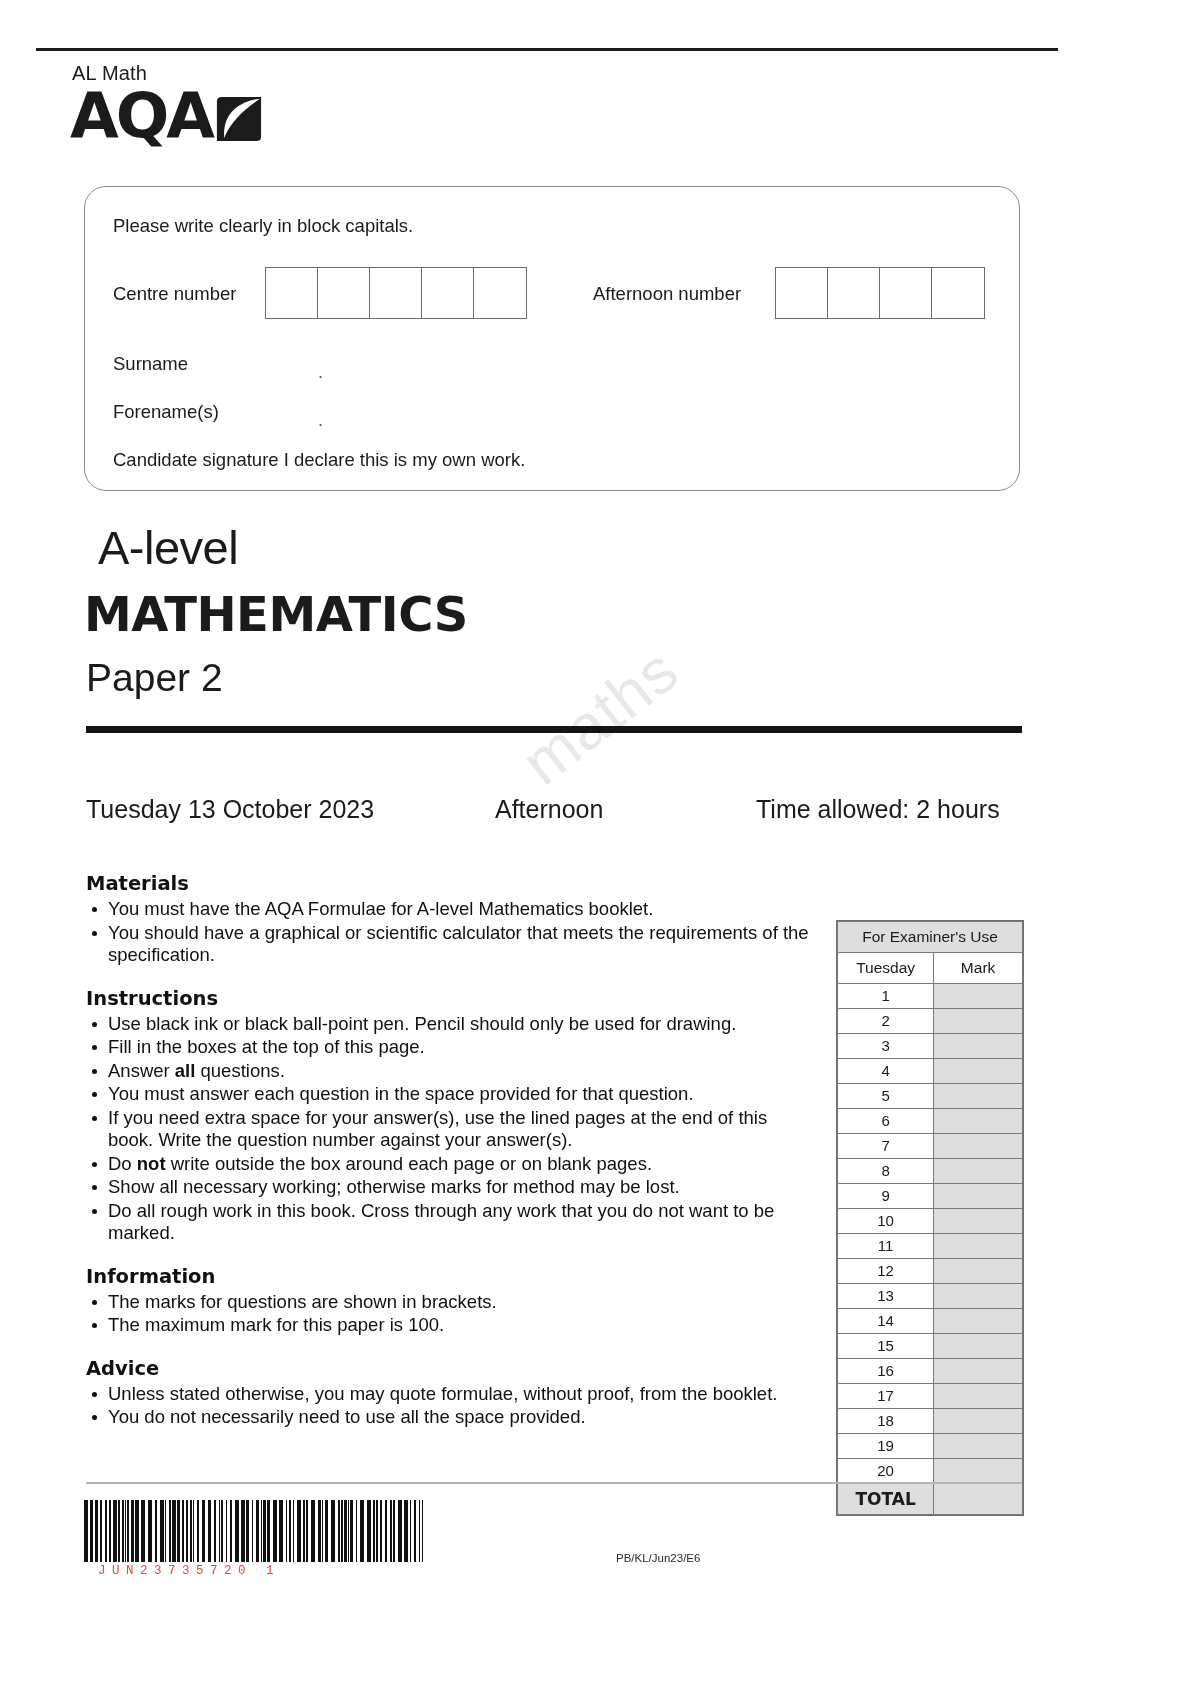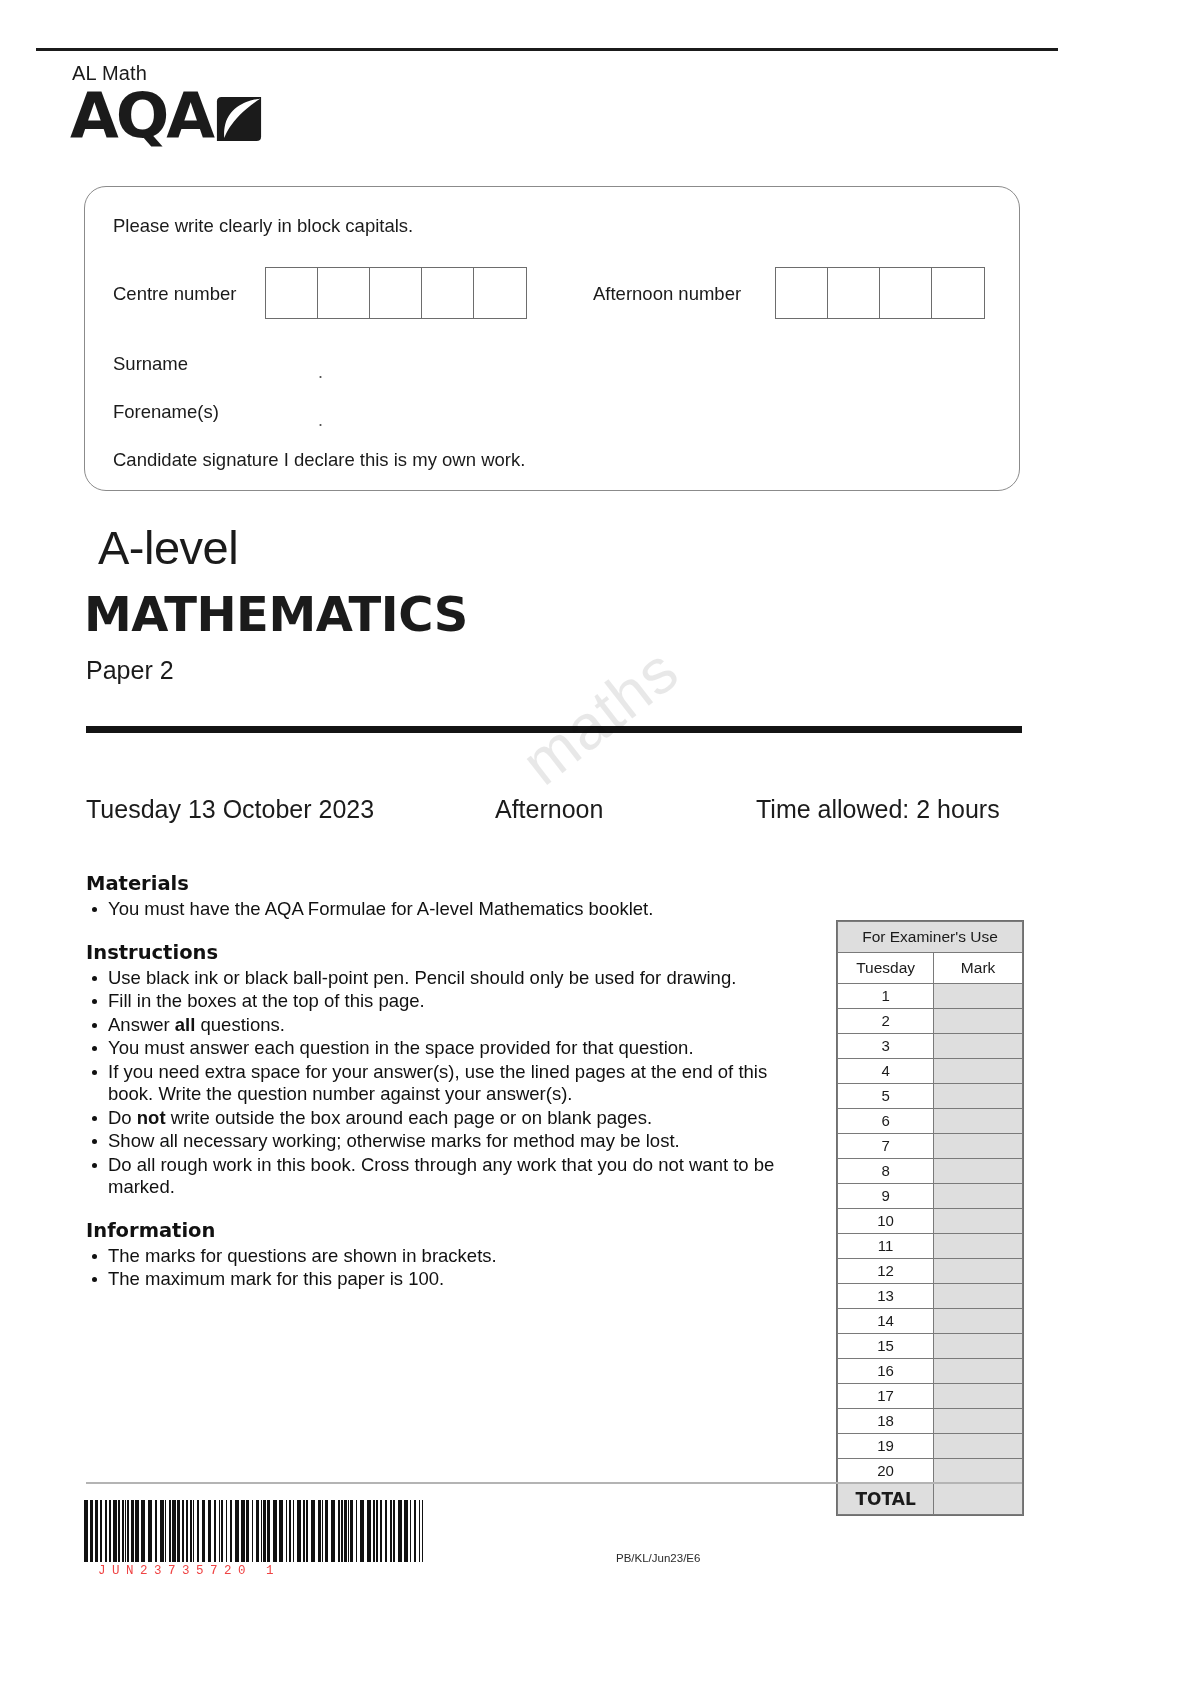--- a/index.html
+++ b/index.html
@@ -130,21 +130,21 @@
     left: 84px; top: 586px;
     font-family: "DejaVu Sans", sans-serif;
     font-weight: 700;
     font-size: 48px;
     letter-spacing: -.5px;
     color: #1b1b1b;
   }
   .t-paper {
     position: absolute;
     left: 86px; top: 656px;
-    font-size: 25px;
+    font-size: 39px;
     color: #1b1b1b;
   }
 
   
   .thick-rule {
     position: absolute;
     left: 86px; top: 726px;
     width: 936px;
     height: 7px;
     background: #141414;
@@ -359,37 +359,43 @@
   <div class="datebar">
     <span class="db-date">Tuesday 13 October 2023</span>
     <span class="db-session">Afternoon</span>
     <span class="db-time">Time allowed: 2 hours</span>
   </div>
 
   <div class="infocol" id="infocol">
       <div class="sec-head">Materials</div>
       <ul class="blist">
         <li>You must have the AQA Formulae for A-level Mathematics booklet.</li>
+        <li>You should have a graphical or scientific calculator that meets the requirements of the specification.</li>
       </ul>
       <div class="sec-head spaced">Instructions</div>
       <ul class="blist">
         <li>Use black ink or black ball-point pen.  Pencil should only be used for drawing.</li>
         <li>Fill in the boxes at the top of this page.</li>
         <li>Answer <b>all</b> questions.</li>
         <li>You must answer each question in the space provided for that question.</li>
         <li>If you need extra space for your answer(s), use the lined pages at the end of this book.  Write the question number against your answer(s).</li>
         <li>Do <b>not</b> write outside the box around each page or on blank pages.</li>
         <li>Show all necessary working; otherwise marks for method may be lost.</li>
         <li>Do all rough work in this book.  Cross through any work that you do not want to be marked.</li>
       </ul>
       <div class="sec-head spaced">Information</div>
       <ul class="blist">
         <li>The marks for questions are shown in brackets.</li>
         <li>The maximum mark for this paper is 100.</li>
       </ul>
+      <div class="sec-head spaced">Advice</div>
+      <ul class="blist">
+        <li>Unless stated otherwise, you may quote formulae, without proof, from the booklet.</li>
+        <li>You do not necessarily need to use all the space provided.</li>
+      </ul>
     </div>
 
   <div class="extable">
     <table id="examiner-table">
         <tbody>
           <tr>
             <td class="title-cell" colspan="2">For Examiner's Use</td>
           </tr>
           <tr>
             <td class="colhead">Tuesday</td>

